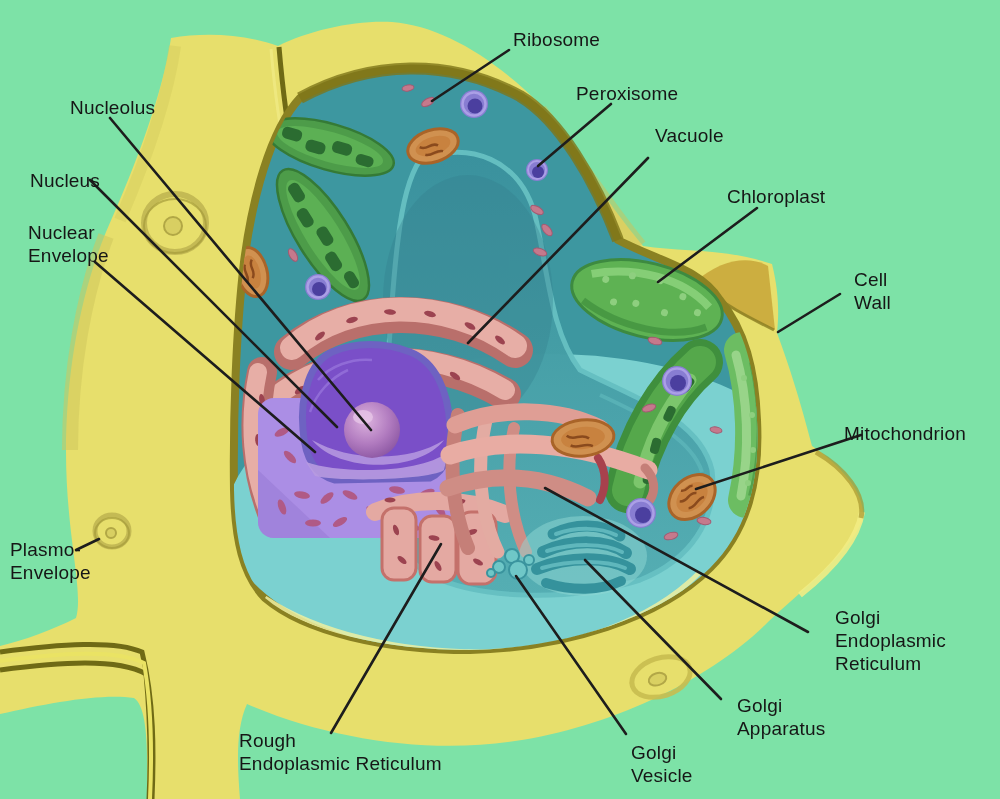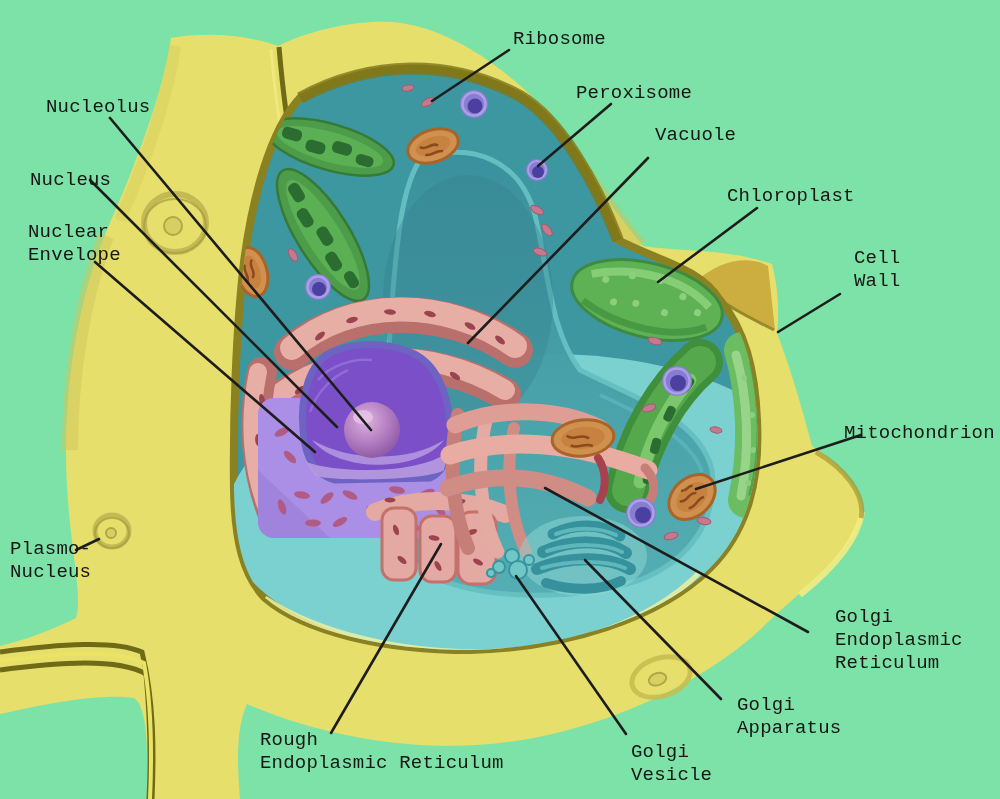--- a/index.html
+++ b/index.html
@@ -1,20 +1,20 @@
 <!DOCTYPE html>
 <html><head>
 <meta charset="utf-8">
 <style>
   html,body{margin:0;padding:0;background:#555;}
   .stage{position:relative;width:1000px;height:799px;overflow:hidden;
          background:#7de2a7;font-family:"Liberation Sans",sans-serif;}
   .stage svg{position:absolute;left:0;top:0;}
   .lbl{position:absolute;font-size:19px;line-height:23px;color:#161616;
-       white-space:pre-line;letter-spacing:.2px;font-family:Liberation Mono, monospace;}
+       white-space:pre-line;letter-spacing:.2px;}
 </style>
 </head>
 <body>
 
 <div class="stage">
 
 <svg width="1000" height="799" viewBox="0 0 1000 799">
   <defs>
     <radialGradient id="gNucleolus" cx="40%" cy="33%" r="75%">
       <stop offset="0%" stop-color="#dcb2de"></stop>
@@ -326,36 +326,36 @@
     <line x1="757" y1="208" x2="658" y2="282"></line>
     <line x1="840" y1="294" x2="778" y2="332"></line>
     <line x1="861" y1="435" x2="696" y2="489"></line>
     <line x1="808" y1="632" x2="545" y2="488"></line>
     <line x1="721" y1="699" x2="585" y2="560"></line>
     <line x1="626" y1="734" x2="516" y2="576"></line>
     <line x1="331" y1="733" x2="441" y2="544"></line>
   </g>
 </svg>
 
-<div class="lbl" style="left:46px;top:96px">Nucleolus</div>
+<div class="lbl" style="left:70px;top:96px">Nucleolus</div>
 <div class="lbl" style="left:30px;top:169px">Nucleus</div>
 <div class="lbl" style="left:28px;top:221px">Nuclear
 Envelope</div>
 <div class="lbl" style="left:10px;top:538px">Plasmo-
-Nucleus</div>
+Envelope</div>
 <div class="lbl" style="left:513px;top:28px">Ribosome</div>
 <div class="lbl" style="left:576px;top:82px">Peroxisome</div>
 <div class="lbl" style="left:655px;top:124px">Vacuole</div>
 <div class="lbl" style="left:727px;top:185px">Chloroplast</div>
-<div class="lbl" style="left:854px;top:247px">Cell
+<div class="lbl" style="left:854px;top:268px">Cell
 Wall</div>
 <div class="lbl" style="left:844px;top:422px">Mitochondrion</div>
 <div class="lbl" style="left:835px;top:606px">Golgi
 Endoplasmic
 Reticulum</div>
 <div class="lbl" style="left:737px;top:694px">Golgi
 Apparatus</div>
 <div class="lbl" style="left:631px;top:741px">Golgi
 Vesicle</div>
-<div class="lbl" style="left:260px;top:729px">Rough
+<div class="lbl" style="left:239px;top:729px">Rough
 Endoplasmic Reticulum</div>
 
 </div>
 
 </body></html>

